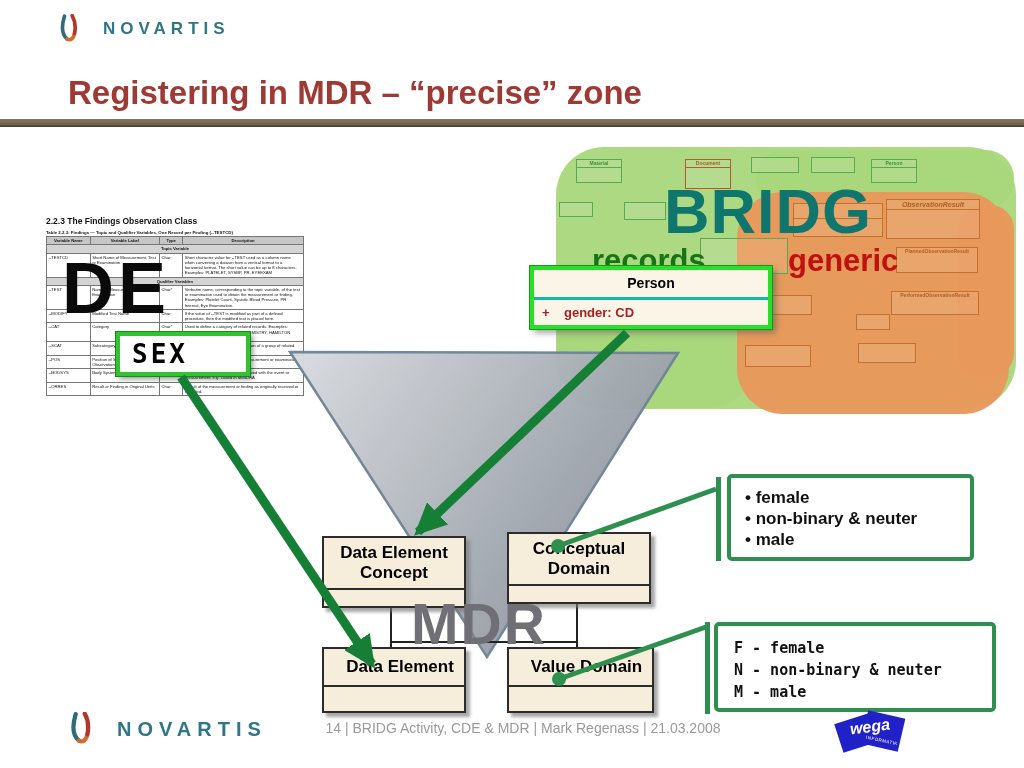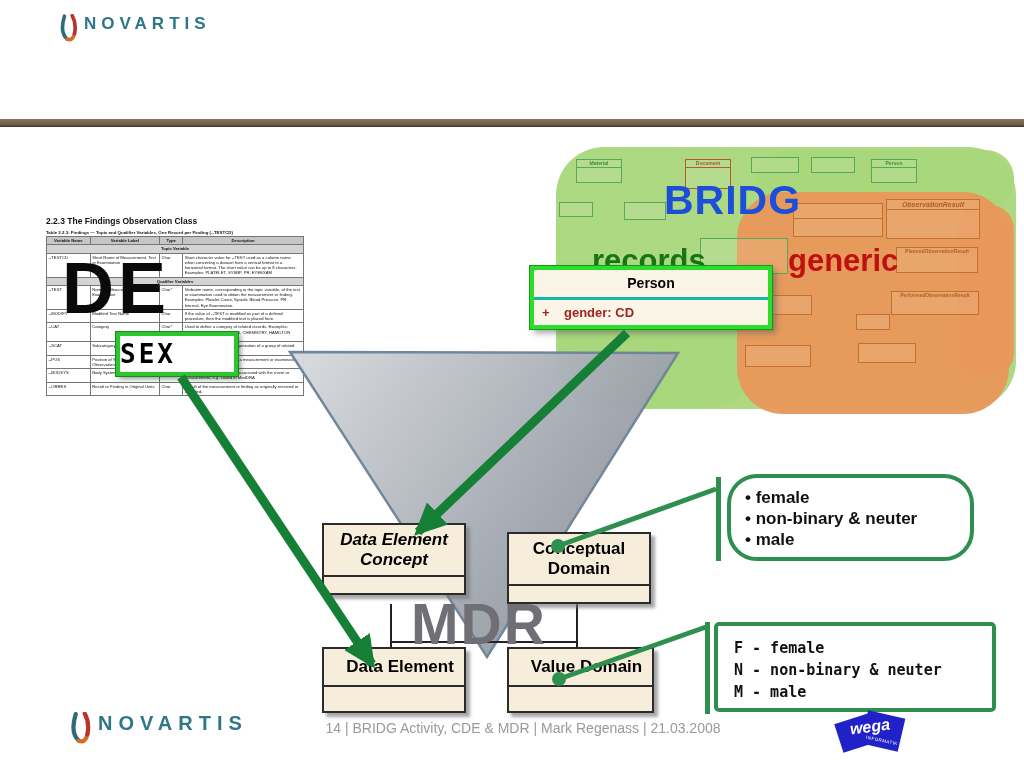--- a/index.html
+++ b/index.html
@@ -1,20 +1,20 @@
 <!DOCTYPE html>
 <html><head>
 <meta charset="utf-8">
 <style>
   html,body{margin:0;padding:0;background:#e8e8e8;}
   .slide{position:relative;width:1024px;height:768px;background:#ffffff;overflow:hidden;
          font-family:"Liberation Sans",sans-serif;}
 
   
-  .novartis-logo{position:absolute;display:flex;align-items:flex-start;gap:4px;}
+  .novartis-logo{position:absolute;display:flex;align-items:center;gap:23px;}
   .novartis-logo .word{color:#2f7686;font-weight:bold;letter-spacing:5px;}
   .logo-top{left:58px;top:14px;}
   .logo-top .word{font-size:17px;}
   .logo-bottom{left:68px;top:712px;}
   .logo-bottom .word{font-size:20px;letter-spacing:6px;}
   .page-title{position:absolute;left:68px;top:74px;font-size:33px;font-weight:bold;color:#9e3a33;}
   .title-rule{position:absolute;left:0;top:119px;width:1024px;height:8px;
               background:linear-gradient(#8a7960,#6b5c47 70%,#3e352a);}
 
   
@@ -43,59 +43,59 @@
   .uml{position:absolute;border:1px solid #55ab55;background:rgba(255,255,255,.10);
        font-size:5px;color:#3e8e3e;text-align:center;overflow:hidden;line-height:1.1;}
   .uml .div{border-top:1px solid #55ab55;height:40%;}
   .uml.or{border-color:#c4702f;color:#b05e24;}
   .uml.or .div{border-top-color:#c4702f;}
   .uml.doc{border-color:#b85a2e;color:#a85a28;}
   .uml.doc .div{border-top-color:#b85a2e;}
   .uml .lbl{display:block;padding-top:1px;font-weight:bold;}
   .uml .lbl.it{font-style:italic;font-size:7px;}
 
-  .bridg-word{position:absolute;left:664px;top:180px;font-size:41px;font-weight:900;
-              letter-spacing:1px;color:#1d4ed8;line-height:1;}
+  .bridg-word{position:absolute;left:664px;top:180px;font-size:63px;font-weight:900;
+              letter-spacing:1px;color:#0f766e;line-height:1;}
   .precise-word{position:absolute;left:592px;top:243px;font-size:31px;font-weight:800;color:#177517;}
   .generic-word{position:absolute;left:788px;top:243px;font-size:31px;font-weight:800;color:#c01010;}
 
   
   .person-box{position:absolute;left:530px;top:266px;width:234px;background:#fbf5e7;
               border:4px solid #2bde2b;box-shadow:0 0 0 1px #169916,4px 4px 6px rgba(90,90,90,.55);}
   .person-box .hd{height:27px;line-height:27px;text-align:center;font-size:14px;font-weight:bold;color:#000;}
   .person-box .at{border-top:3px solid #14b8a6;height:25px;line-height:25px;font-size:13px;
                   font-weight:bold;color:#a12424;padding-left:8px;}
   .person-box .plus{display:inline-block;width:22px;}
 
   
   .sex-box{position:absolute;left:116px;top:332px;width:114px;height:36px;background:#ffffff;
            border:4px solid #2fc52f;box-shadow:0 0 0 1px #188a18,3px 3px 5px rgba(0,0,0,.4);
            font-family:"DejaVu Sans Mono","Liberation Mono",monospace;font-weight:bold;
-           font-size:26px;line-height:36px;letter-spacing:3px;color:#000;}
+           font-size:26px;line-height:36px;letter-spacing:3px;padding-left:12px;color:#000;}
 
   
   .overlay{position:absolute;left:0;top:0;width:1024px;height:768px;pointer-events:none;}
 
   
   .conn{position:absolute;background:#222;}
   .mdr-box{position:absolute;width:140px;background:#f7eddb;border:2px solid #2b2b2b;
            box-shadow:4px 4px 3px rgba(120,120,120,.65);}
   .mdr-box .cap{font-size:17px;font-weight:bold;color:#000;text-align:center;line-height:1.15;
                 display:flex;align-items:center;justify-content:center;}
   .mdr-box .comp{border-top:2px solid #2b2b2b;}
-  .b-dec{left:322px;top:523px;font-style:italic;} .b-cd{left:507px;top:532px;}
+  .b-dec{left:322px;top:536px;} .b-cd{left:507px;top:532px;}
   .b-de{left:322px;top:647px;}  .b-vd{left:507px;top:647px;width:143px;}
   .row-top .cap{height:50px;} .row-top .comp{height:16px;}
   .row-bot .cap{height:36px;margin-left:12px;} .row-bot .comp{height:24px;}
   .mdr-word{position:absolute;left:411px;top:596px;font-size:57px;font-weight:700;
             letter-spacing:2px;color:#6f6f75;line-height:1;}
 
   
   .val-box{position:absolute;background:#fff;border:4px solid #2e8f4f;border-radius:5px;color:#111;}
-  .box-a{left:727px;top:474px;width:239px;height:79px;border-radius:30px;}
+  .box-a{left:727px;top:474px;width:239px;height:79px;}
   .box-a ul{margin:9px 0 0 0;padding:0 0 0 14px;list-style:none;}
   .box-a li{font-size:17px;font-weight:bold;line-height:21px;}
   .box-a li::before{content:"• ";}
   .box-b{left:714px;top:622px;width:274px;height:82px;}
   .box-b ul{margin:11px 0 0 0;padding:0 0 0 16px;list-style:none;}
   .box-b li{font-family:"DejaVu Sans Mono","Liberation Mono",monospace;
             font-size:15px;font-weight:bold;line-height:22px;}
   .bracket{position:absolute;width:5px;background:#2e8f4f;}
   .br-a{left:716px;top:477px;height:84px;}
   .br-b{left:705px;top:622px;height:92px;}
@@ -308,20 +308,21 @@
       </marker>
     </defs>
     <line x1="181" y1="377" x2="372" y2="664" stroke="#157f35" stroke-width="9" marker-end="url(#ah)"></line>
     <line x1="627" y1="333" x2="418" y2="532" stroke="#157f35" stroke-width="9" marker-end="url(#ah)"></line>
     <line x1="558" y1="546" x2="716" y2="489" stroke="#2e8f4f" stroke-width="5"></line>
     <circle cx="558" cy="546" r="7" fill="#2e8f4f"></circle>
     <line x1="559" y1="679" x2="706" y2="627" stroke="#2e8f4f" stroke-width="5"></line>
     <circle cx="559" cy="679" r="7" fill="#2e8f4f"></circle>
   </svg>
 
+  <div class="page-title">Registering in MDR – “precise” zone</div>
   <div class="title-rule"></div>
 
   <div class="novartis-logo logo-top">
     <svg width="22" height="30" viewBox="0 0 24 32">
       <path d="M7 2 C4 12 4 22 10 27" fill="none" stroke="#2f6b78" stroke-width="4" stroke-linecap="round"></path>
       <path d="M10 27 C14 29 17 26 18 21" fill="none" stroke="#d86a2c" stroke-width="4" stroke-linecap="round"></path>
       <path d="M18 21 C19.5 14 18.5 7 15.5 1.5" fill="none" stroke="#b5352a" stroke-width="4" stroke-linecap="round"></path>
     </svg>
     <span class="word">NOVARTIS</span>
   </div>

